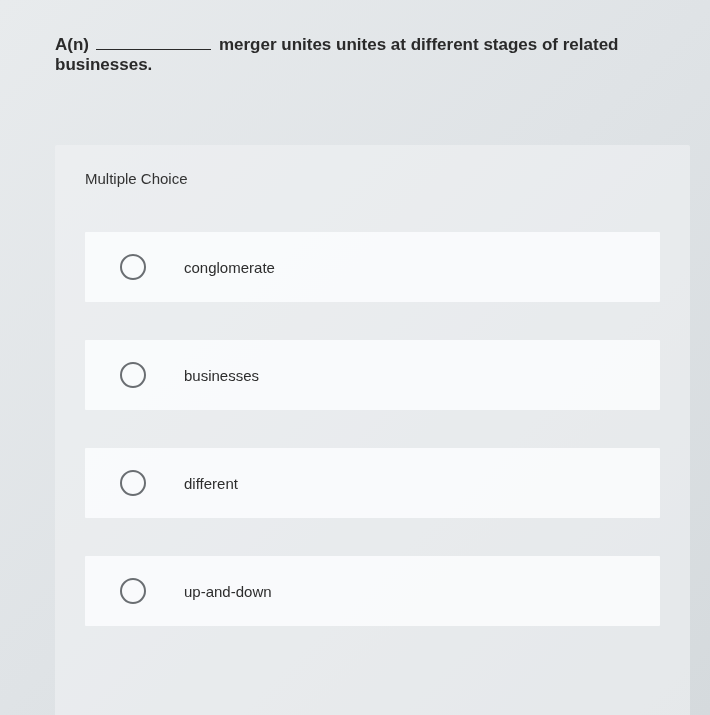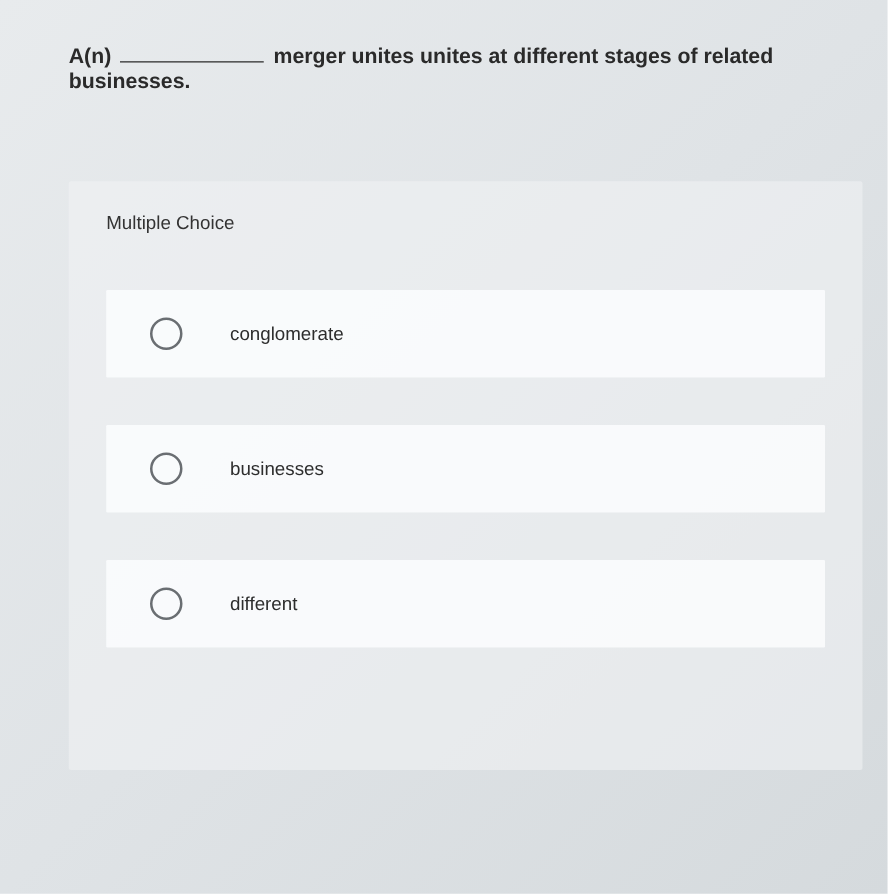--- a/index.html
+++ b/index.html
@@ -84,13 +84,17 @@
   <div class="option-row">
     <div class="radio-circle"></div>
     <span class="option-label">businesses</span>
   </div>
 
   <div class="option-row">
     <div class="radio-circle"></div>
     <span class="option-label">different</span>
   </div>
 
+  <div class="option-row">
+    <div class="radio-circle"></div>
+    <span class="option-label">up-and-down</span>
+  </div>
 </div>
 
 </body></html>

